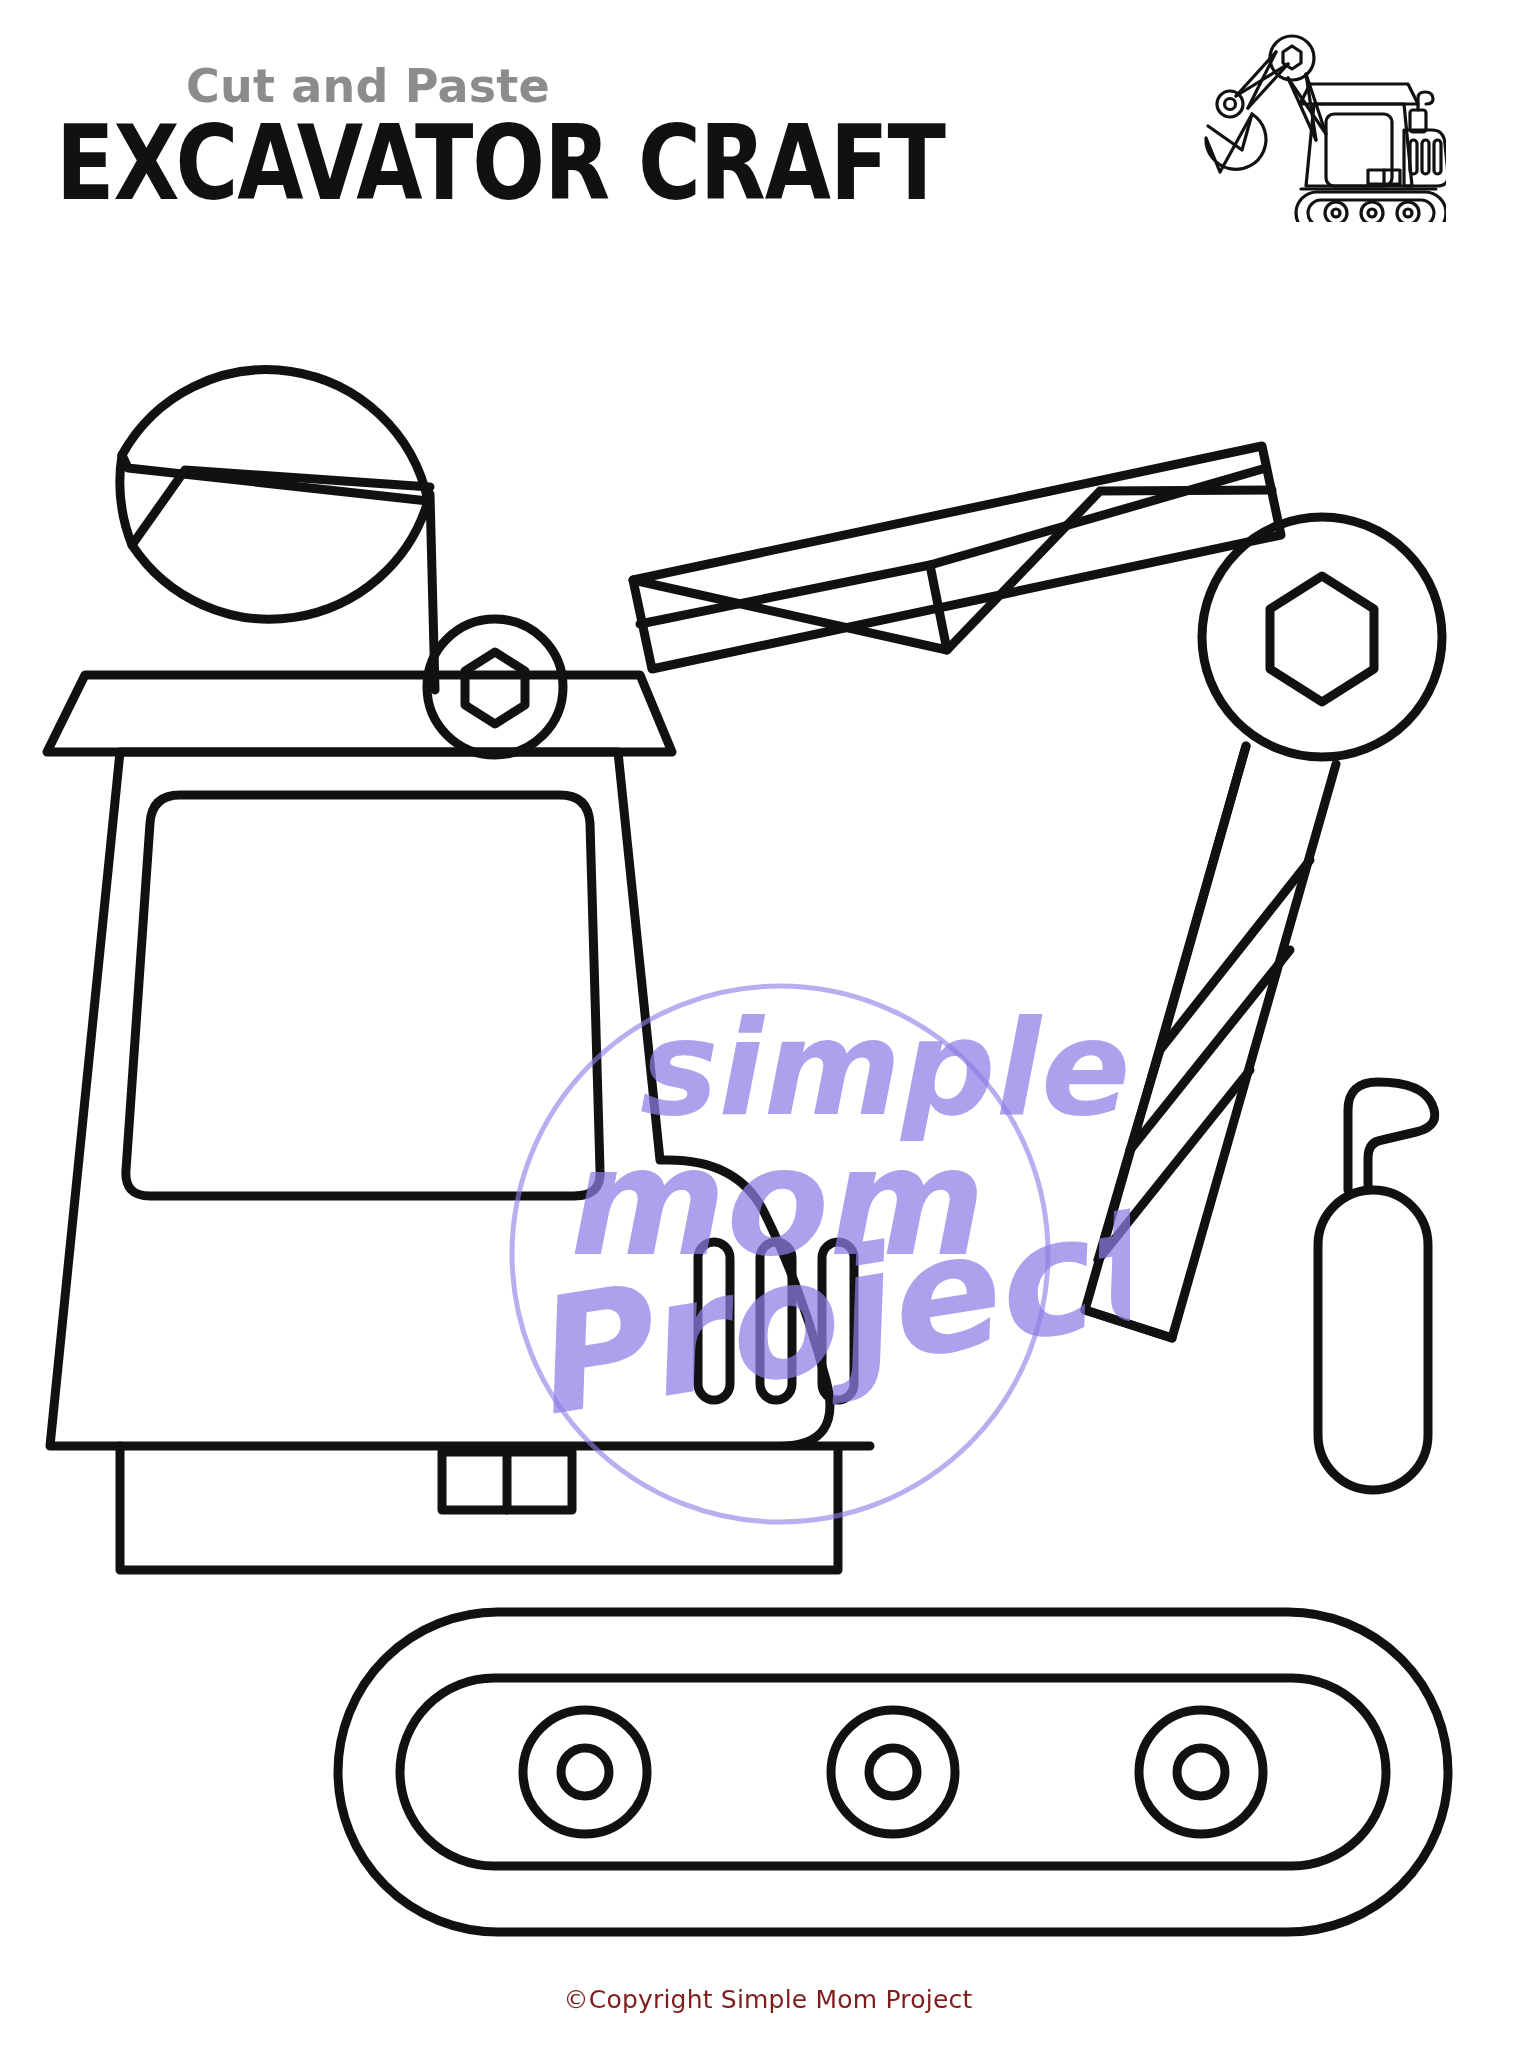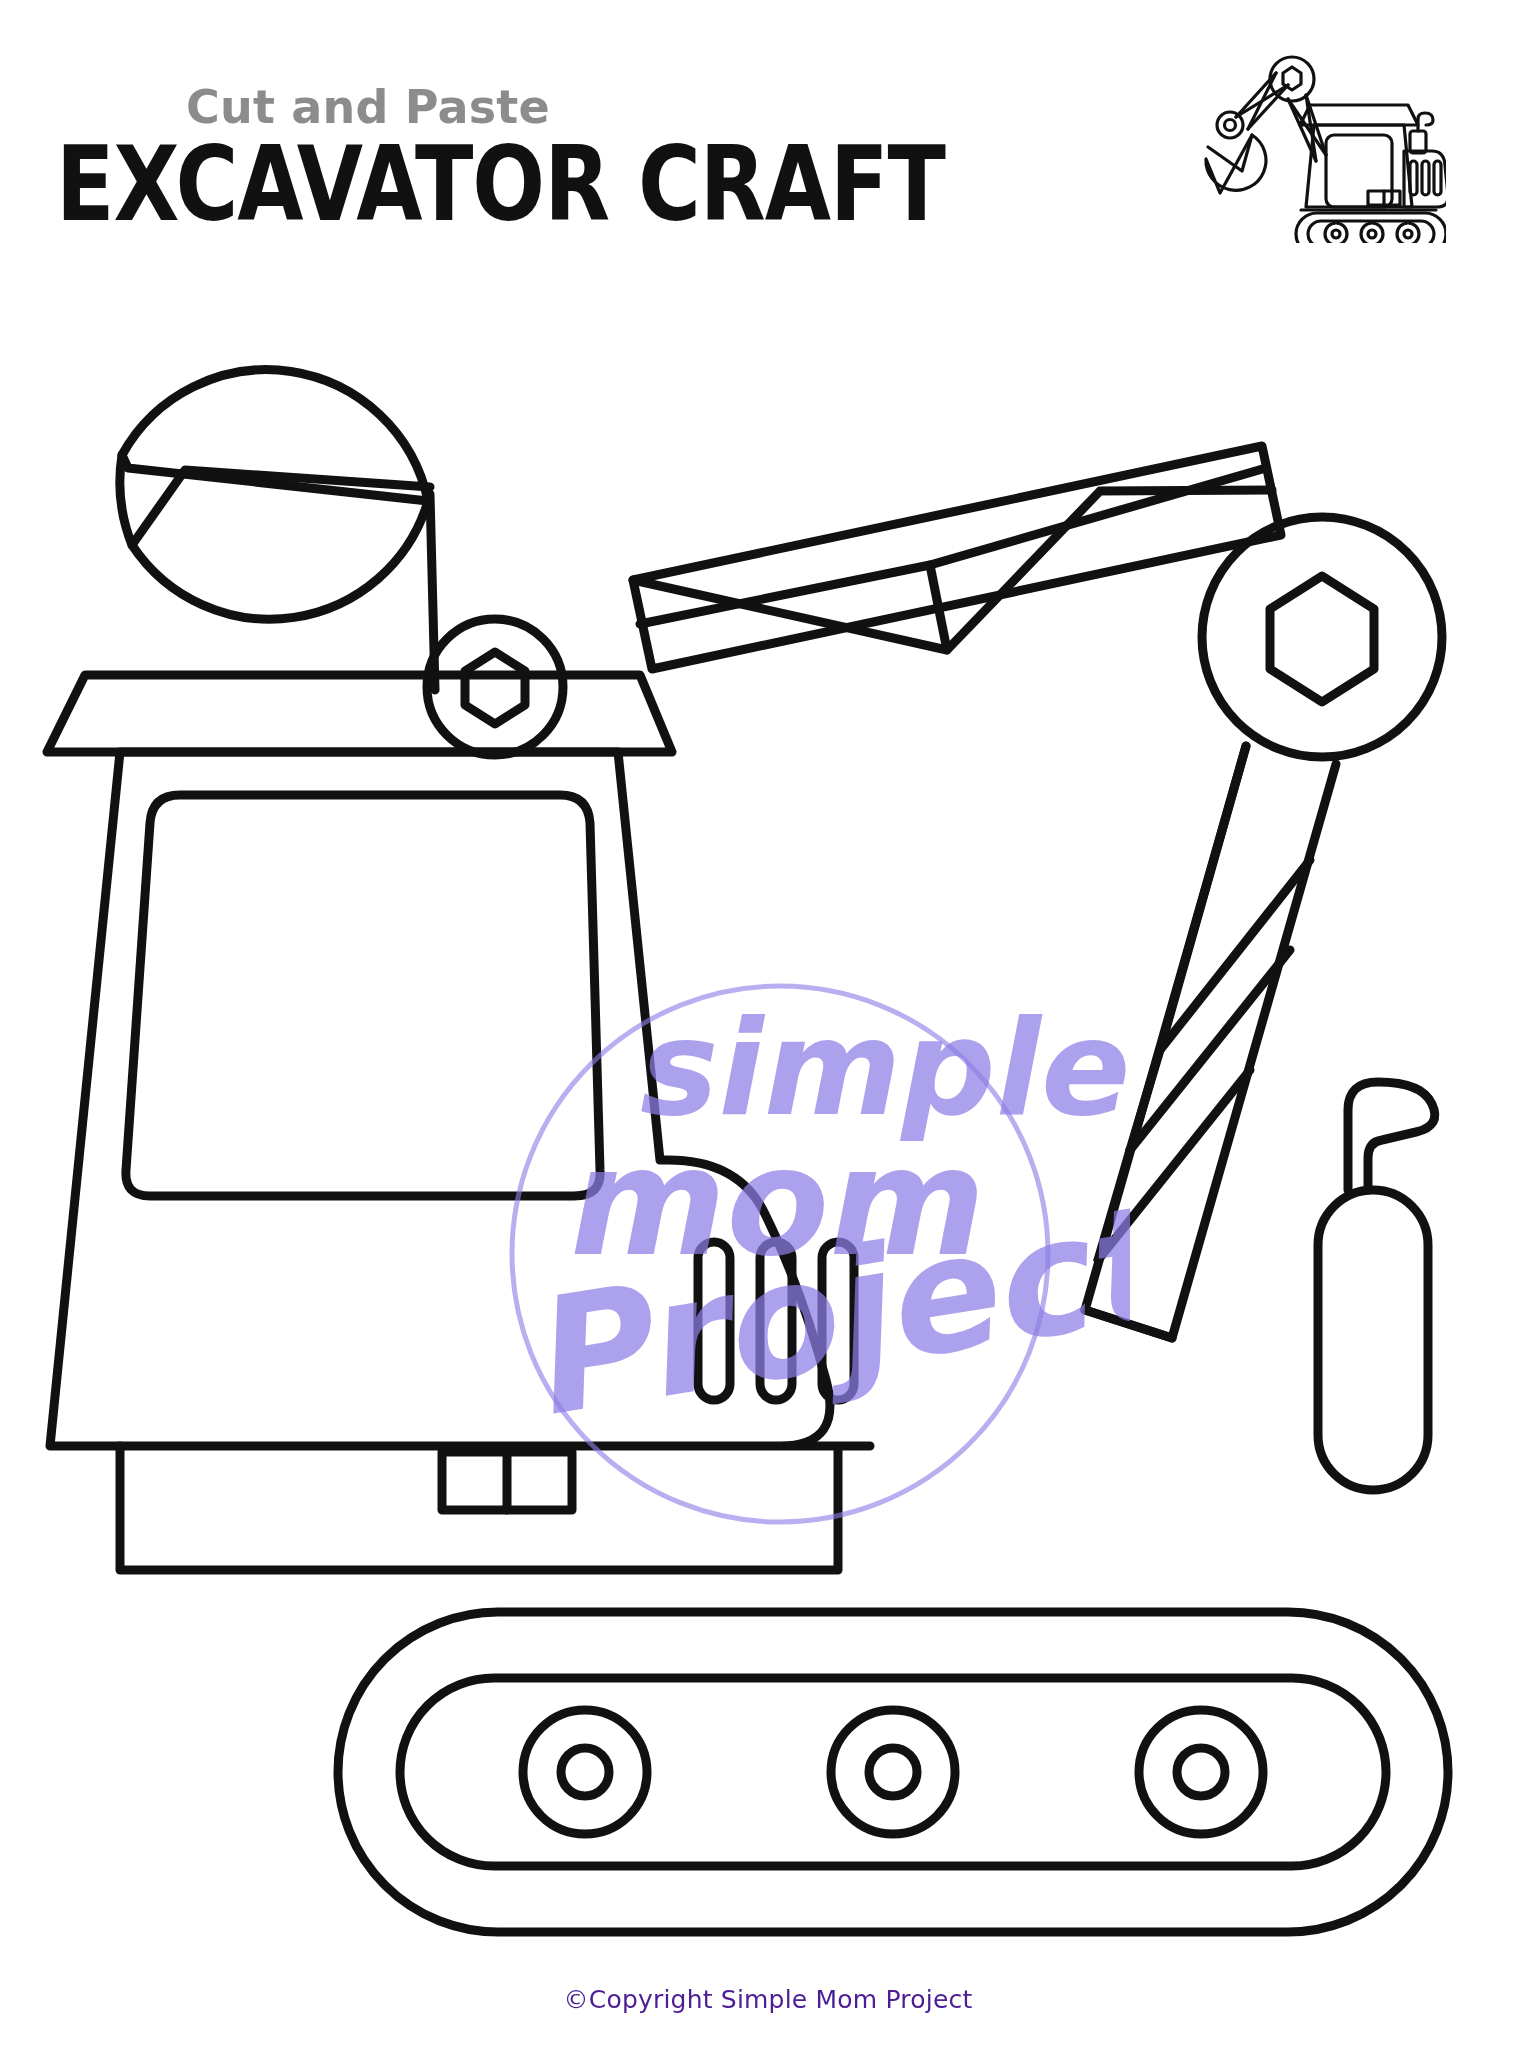--- a/index.html
+++ b/index.html
@@ -21,21 +21,20 @@
     background: #ffffff;
   }
 
   
   .header {
     position: absolute;
     top: 0;
     left: 0;
     width: 1536px;
     height: 260px;
-    margin-top: 21px;
   }
   .title-block {
     position: absolute;
     left: 56px;
     top: 62px;
     width: 900px;
   }
   .kicker {
     font-family: "DejaVu Sans", sans-serif;
     font-size: 46px;
@@ -88,21 +87,21 @@
   .footer {
     position: absolute;
     left: 0;
     bottom: 34px;
     width: 1536px;
     text-align: center;
   }
   .copyright {
     font-family: "DejaVu Sans", sans-serif;
     font-size: 25px;
-    color: #4c1d95;
+    color: #7f1d1d;
     letter-spacing: 0.2px;
   }
 </style>
 </head>
 <body>
 
 <div class="page">
 
   <div class="header">
 

